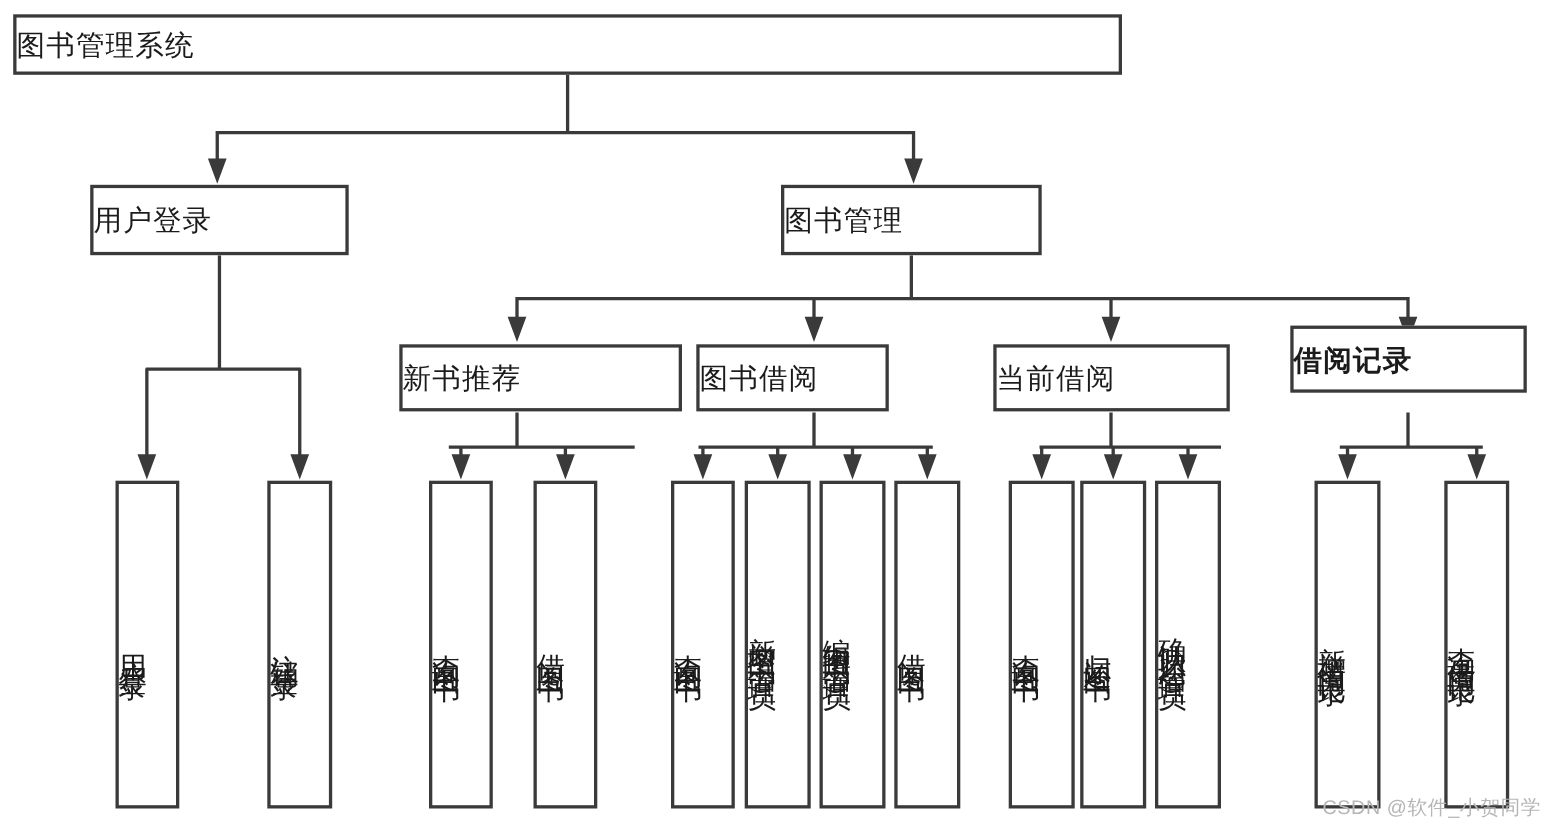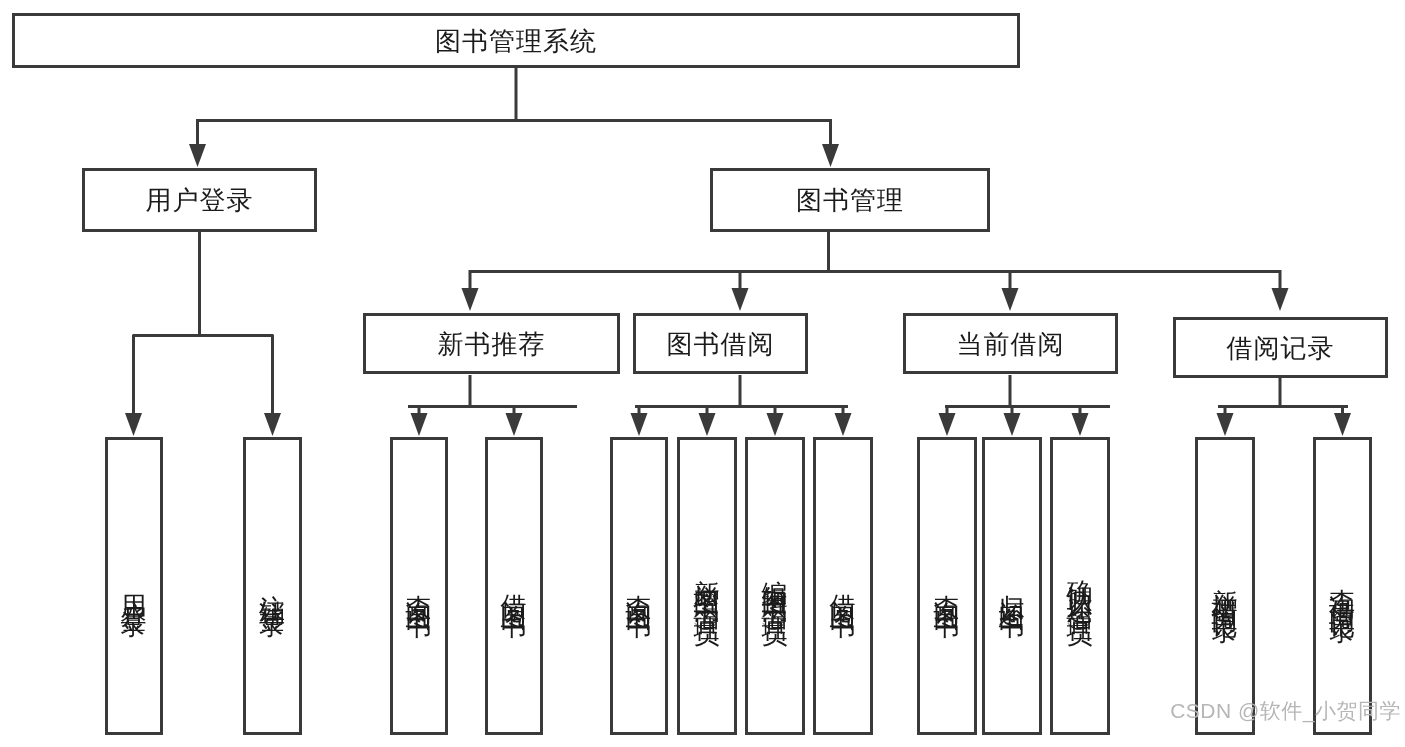--- a/index.html
+++ b/index.html
@@ -15,42 +15,42 @@
     background:var(--box-bg);
     font-family:"Liberation Sans","DejaVu Sans",sans-serif;
     overflow:hidden;
   }
   .wires{position:absolute;left:0;top:0;z-index:1;}
   .box{
     position:absolute;
     box-sizing:border-box;
     background:var(--box-bg);
     border:3px solid var(--line-color);
-    display:flex;align-items:center;justify-content:center;
+    display:flex;align-items:center;
     color:var(--text-color);
     z-index:2;
   }
   .hlabel{
     font-size:26px;
     line-height:1;
     white-space:nowrap;
     letter-spacing:1px;
   }
   .vlabel{
     writing-mode:vertical-rl;
     text-orientation:mixed;
     font-size:26px;
     line-height:1;
     letter-spacing:6px;
     white-space:nowrap;
   }
   .watermark{
     position:absolute;
-    right:4px;bottom:22px;
-    font-size:21px;
+    right:4px;bottom:1px;
+    font-size:18px;
     color:var(--watermark-color);
     letter-spacing:0.5px;
     white-space:nowrap;
     z-index:5;
   }
 </style>
 </head>
 <body>
 
 <div class="stage">
@@ -110,34 +110,34 @@
              M1342.5 436 L1334 413 L1351 413 Z"></path>
   </svg>
 
   <div class="box" style="left:12px;top:13px;width:1008px;height:55px;">
     <span class="hlabel">图书管理系统</span>
   </div>
 
   <div class="box" style="left:82px;top:168px;width:235px;height:64px;">
     <span class="hlabel">用户登录</span>
   </div>
-  <div class="box" style="left:710px;top:168px;width:280px;height:64px;">
+  <div class="box" style="left:710px;top:168px;width:237px;height:64px;">
     <span class="hlabel">图书管理</span>
   </div>
 
   <div class="box" style="left:363px;top:313px;width:257px;height:61px;">
     <span class="hlabel">新书推荐</span>
   </div>
   <div class="box" style="left:633px;top:313px;width:175px;height:61px;">
     <span class="hlabel">图书借阅</span>
   </div>
   <div class="box" style="left:903px;top:313px;width:215px;height:61px;">
     <span class="hlabel">当前借阅</span>
   </div>
-  <div class="box" style="left:1173px;top:317px;width:215px;height:61px;">
+  <div class="box" style="left:1173px;top:296px;width:215px;height:61px;font-weight:bold;">
     <span class="hlabel">借阅记录</span>
   </div>
 
   <div class="box" style="left:105px;top:437px;width:58px;height:298px;">
     <span class="vlabel">用户登录</span>
   </div>
   <div class="box" style="left:243px;top:437px;width:59px;height:298px;">
     <span class="vlabel">注销登录</span>
   </div>
 

